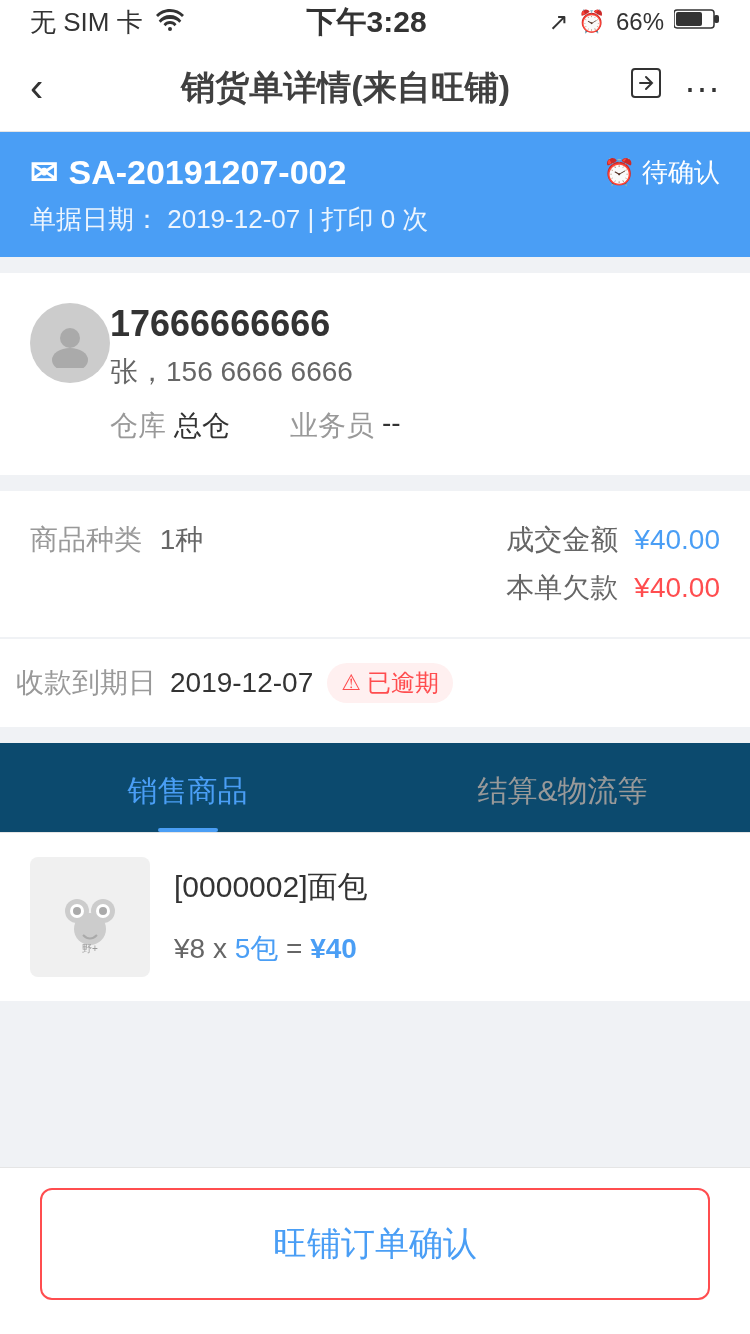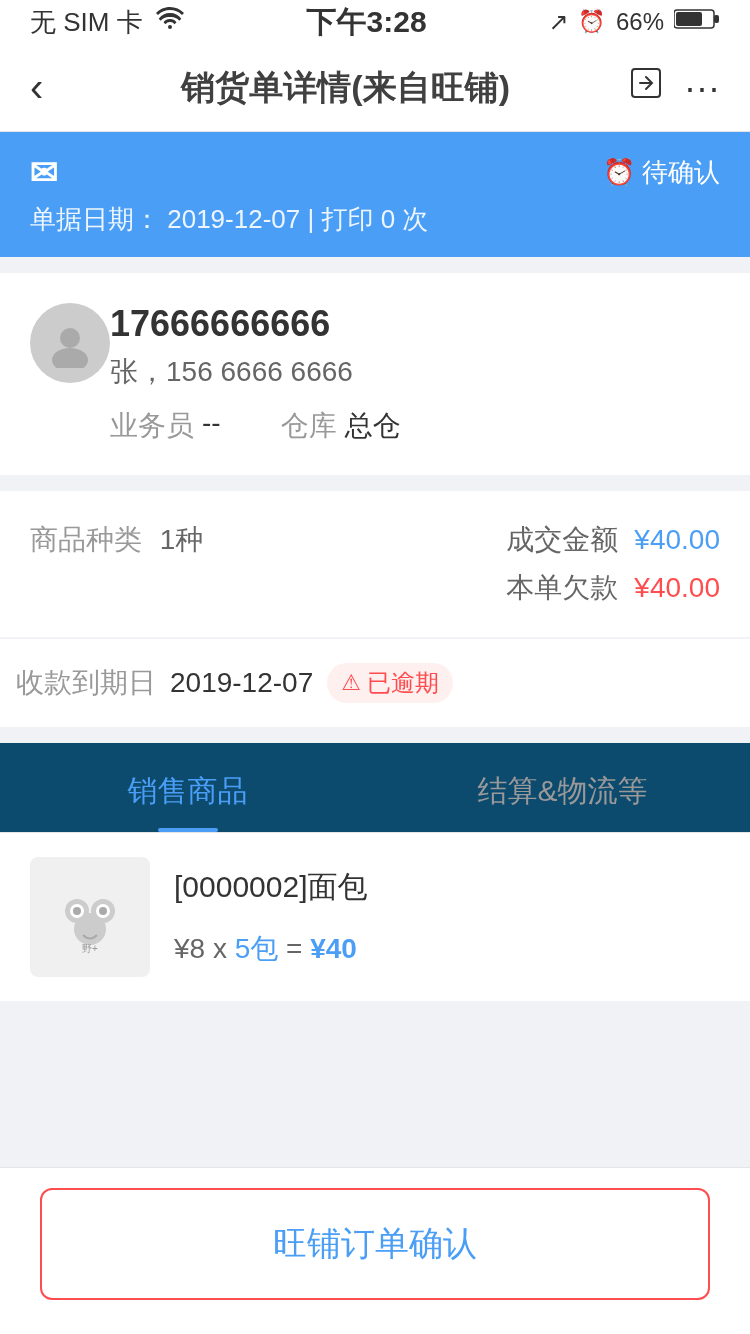--- a/index.html
+++ b/index.html
@@ -17,21 +17,21 @@
     .status-bar {
       height: 44px;
       background: #fff;
       display: flex;
       align-items: center;
       justify-content: space-between;
       padding: 0 30px;
       font-size: 26px;
       font-weight: 500;
     }
-    .status-bar-left { display: flex; gap: 12px; }
+    .status-bar-left { display: flex; align-items: center; gap: 12px; }
     .status-bar-center { font-size: 30px; font-weight: 700; }
     .status-bar-right { display: flex; align-items: center; gap: 10px; font-size: 24px; }
 
     
     .nav-bar {
       height: 88px;
       background: #fff;
       display: flex;
       align-items: center;
       padding: 0 30px;
@@ -316,20 +316,21 @@
         </svg>
     </span>
     <span class="nav-action-icon">···</span>
   </div>
 </div>
 
 <div class="order-header">
   <div class="order-header-top">
     <div class="order-number">
       <span>✉</span>
+      <span>SA-20191207-002</span>
     </div>
     <div class="order-status">
       <span>⏰</span>
       <span>待确认</span>
     </div>
   </div>
   <div class="order-date">
     <span>单据日期：</span>
     <span>2019-12-07</span>
     <span>| 打印 0 次</span>
@@ -342,26 +343,26 @@
       <svg width="50" height="50" viewBox="0 0 50 50">
         <circle cx="25" cy="20" r="10" fill="#aaa"></circle>
         <ellipse cx="25" cy="42" rx="18" ry="12" fill="#aaa"></ellipse>
       </svg>
     </div>
     <div class="customer-details">
       <div class="customer-phone">17666666666</div>
       <div class="customer-name">张，156 6666 6666</div>
       <div class="customer-meta">
         <div class="meta-item">
+          <span class="meta-label">仓库</span>
+          <span class="meta-value">总仓</span>
+        </div>
+        <div class="meta-item">
           <span class="meta-label">业务员</span>
           <span class="meta-value">--</span>
-        </div>
-        <div class="meta-item">
-          <span class="meta-label">仓库</span>
-          <span class="meta-value">总仓</span>
         </div>
       </div>
     </div>
   </div>
 </div>
 
 <div class="summary-section">
   <div class="summary-left">
     <span class="summary-left-label">商品种类</span>
     <span>1种</span>

